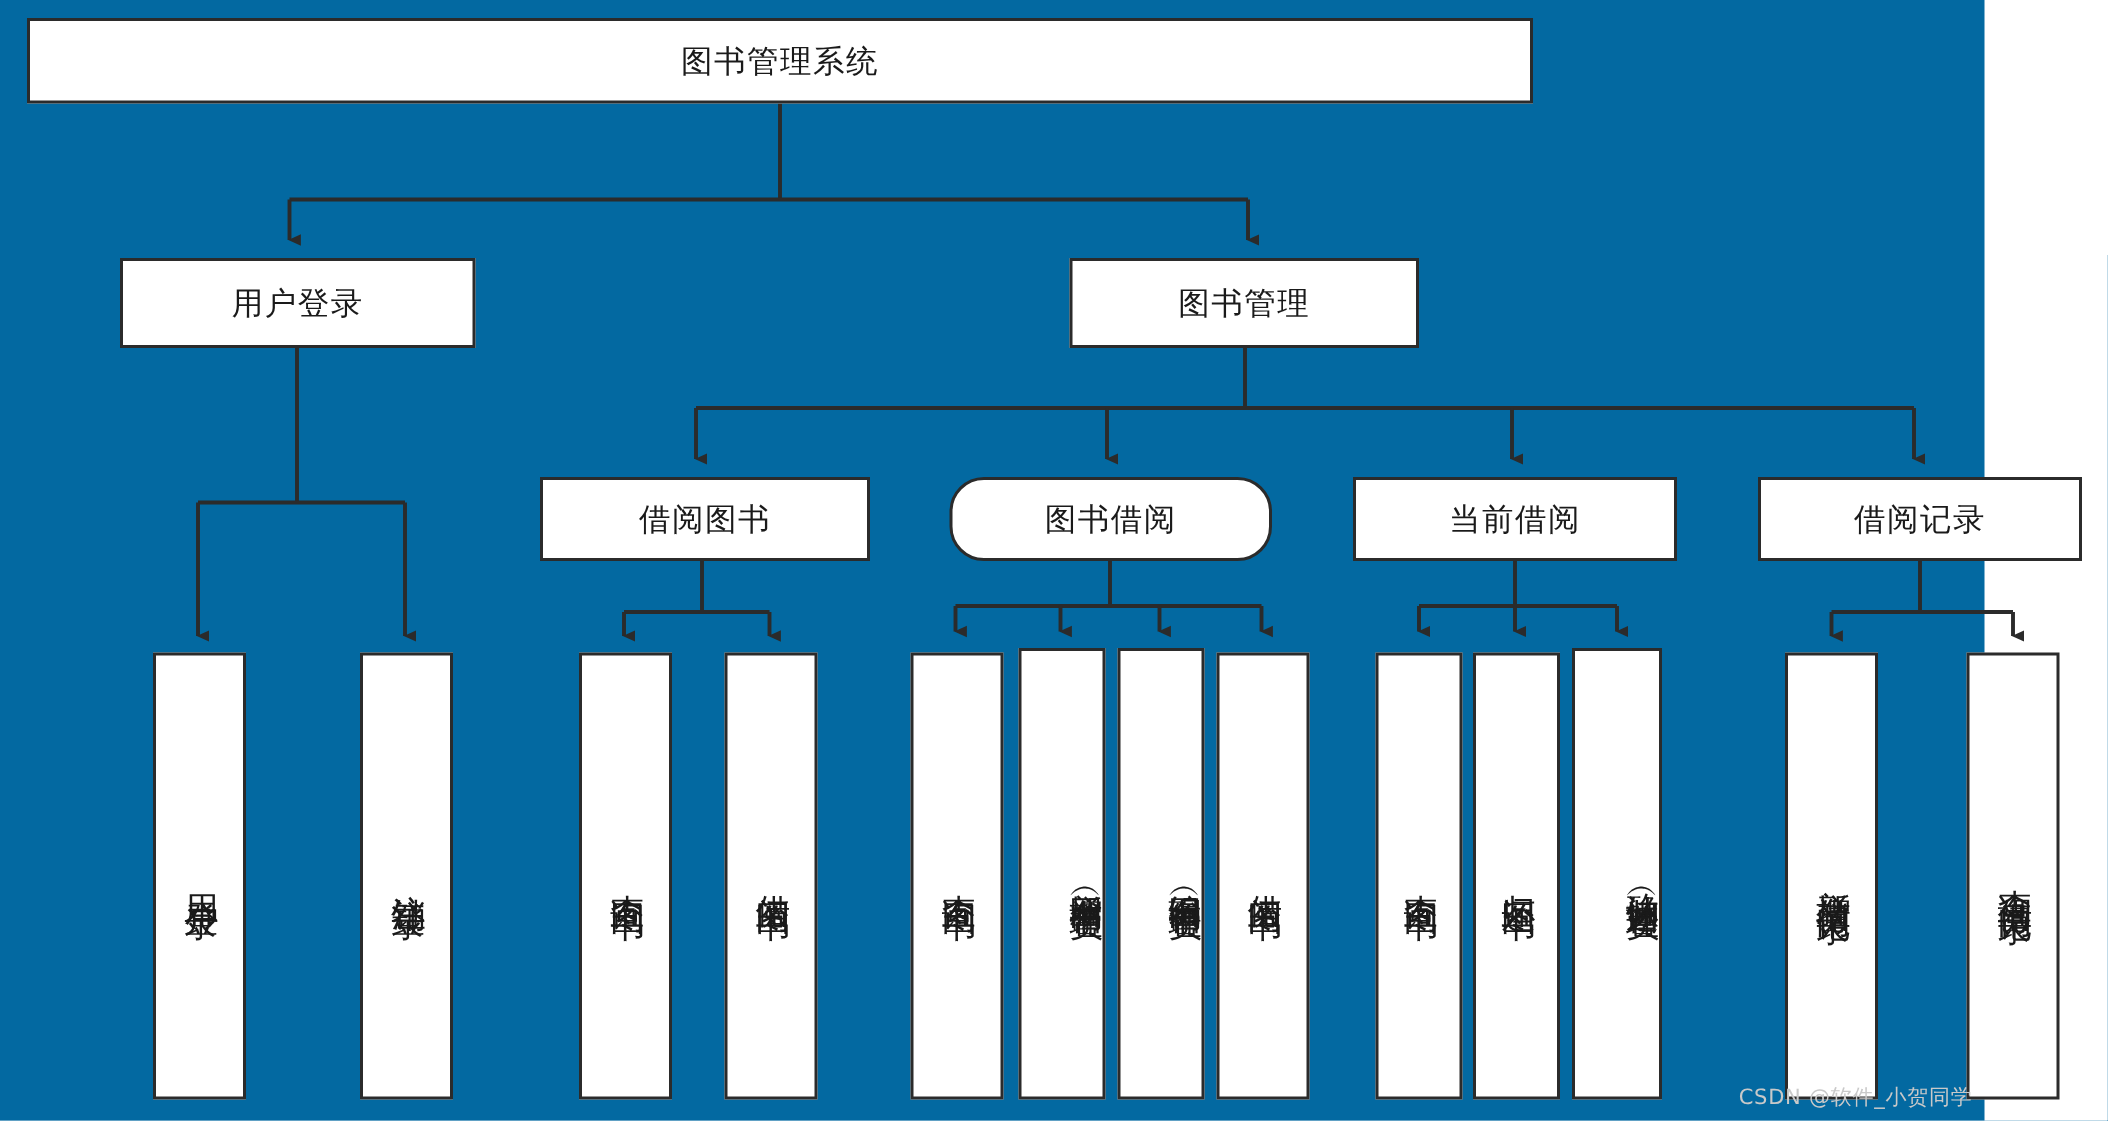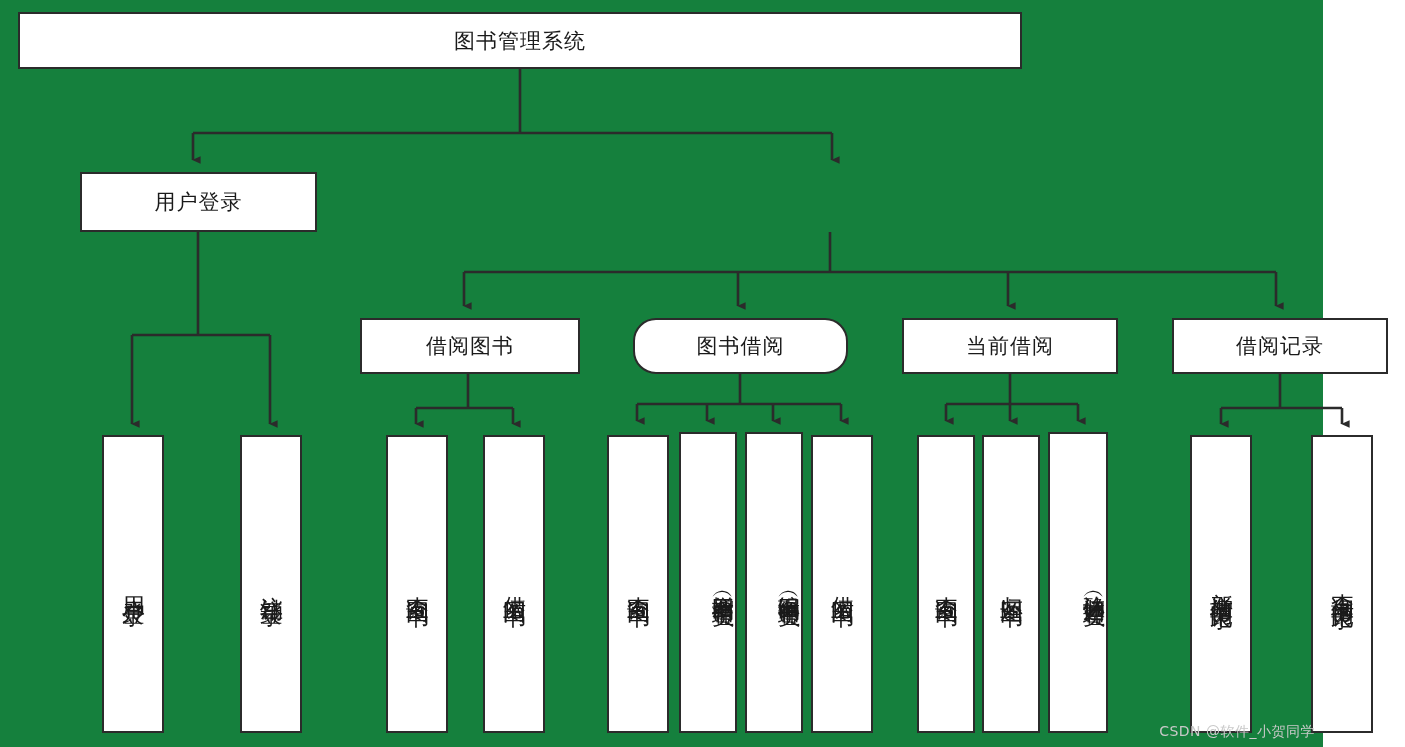--- a/index.html
+++ b/index.html
@@ -10,21 +10,21 @@
   body {
     width: 1405px;
     height: 747px;
     font-family: "DejaVu Sans", "Liberation Sans", sans-serif;
     overflow: hidden;
   }
   #diagram-root {
     position: relative;
     width: 1323px;
     height: 747px;
-    background: #15803d;
+    background: #0369a1;
   }
   svg#connectors {
     position: absolute;
     left: 0;
     top: 0;
     width: 1405px;
     height: 747px;
   }
   .node {
     position: absolute;
@@ -132,20 +132,21 @@
       <path d="M 1280 374 L 1280 408"></path>
       <path d="M 1221 408 L 1342 408"></path>
       <path d="M 1221 408 L 1221 424" marker-end="url(#arrowhead)"></path>
       <path d="M 1342 408 L 1342 424" marker-end="url(#arrowhead)"></path>
     </g>
   </svg>
 
   <div class="node node-h" style="left: 18px; top: 12px; width: 1004px; height: 57px;">图书管理系统</div>
 
   <div class="node node-h" style="left: 80px; top: 172px; width: 237px; height: 60px;">用户登录</div>
+  <div class="node node-h" style="left: 713px; top: 172px; width: 233px; height: 60px;">图书管理</div>
 
   <div class="node node-h" style="left: 360px; top: 318px; width: 220px; height: 56px;">借阅图书</div>
   <div class="node node-h" style="left: 633px; top: 318px; width: 215px; height: 56px; border-radius: 23px;">图书借阅</div>
   <div class="node node-h" style="left: 1172px; top: 318px; width: 216px; height: 56px;">借阅记录</div>
   <div class="node node-h" style="left: 902px; top: 318px; width: 216px; height: 56px;">当前借阅</div>
 
   <div class="node node-v" style="left: 102px; top: 435px; width: 62px; height: 298px;">用户登录</div>
   <div class="node node-v" style="left: 240px; top: 435px; width: 62px; height: 298px;">注销登录</div>
   <div class="node node-v" style="left: 386px; top: 435px; width: 62px; height: 298px;">查询图书</div>
   <div class="node node-v" style="left: 483px; top: 435px; width: 62px; height: 298px;">借阅图书</div>

